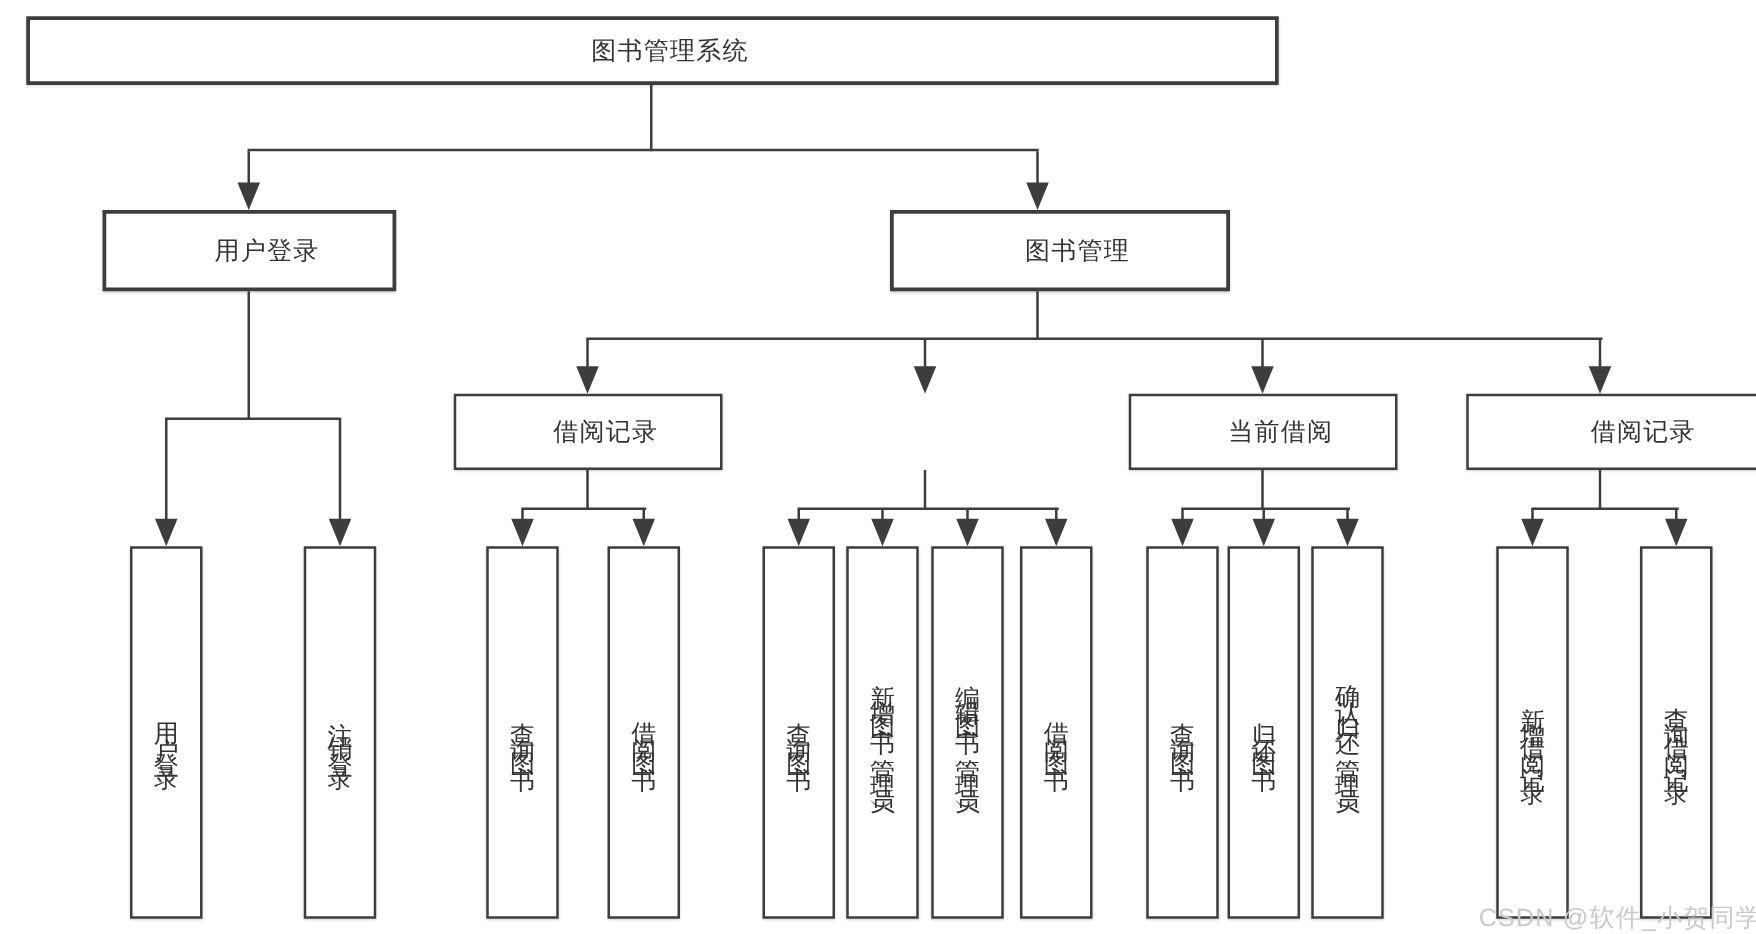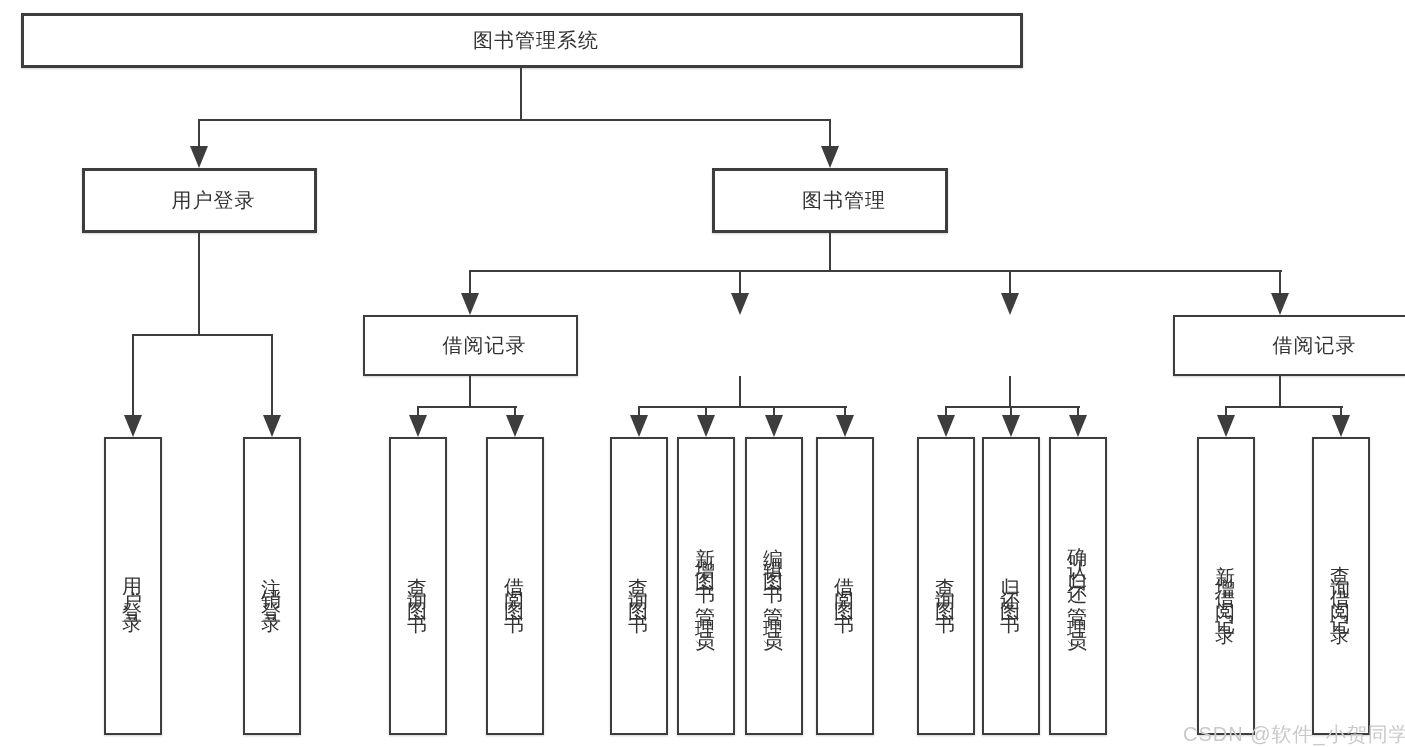--- a/index.html
+++ b/index.html
@@ -43,41 +43,42 @@
   <div class="box hbox thick" style="left:21px;top:13px;width:1002px;height:55px">图书管理系统</div>
 
   <div class="lv" style="left:520px;top:68px;height:53px"></div>
   <div class="lh" style="left:198px;top:119px;width:633px"></div>
   <div class="lv" style="left:198px;top:121px;height:26px"></div>
   <div class="arr" style="left:190px;top:146px"></div>
   <div class="lv" style="left:829px;top:121px;height:26px"></div>
   <div class="arr" style="left:821px;top:146px"></div>
 
   <div class="box hbox thick" style="left:82px;top:168px;width:235px;height:65px">用户登录</div>
-  <div class="box hbox thick" style="left:712px;top:168px;width:236px;height:65px">图书管理</div>
+  <div class="box hbox thick" style="left:712px;top:168px;width:272px;height:65px">图书管理</div>
 
   <div class="lv" style="left:198px;top:233px;height:103px"></div>
   <div class="lh" style="left:132px;top:334px;width:141px"></div>
   <div class="lv" style="left:132px;top:336px;height:80px"></div>
   <div class="arr" style="left:124px;top:415px"></div>
   <div class="lv" style="left:271px;top:336px;height:80px"></div>
   <div class="arr" style="left:263px;top:415px"></div>
 
   <div class="lv" style="left:829px;top:233px;height:39px"></div>
   <div class="lh" style="left:469px;top:270px;width:813px"></div>
   <div class="lv" style="left:469px;top:272px;height:24px"></div>
   <div class="arr" style="left:461px;top:293px"></div>
   <div class="lv" style="left:739px;top:272px;height:24px"></div>
   <div class="arr" style="left:731px;top:293px"></div>
   <div class="lv" style="left:1009px;top:272px;height:24px"></div>
   <div class="arr" style="left:1001px;top:293px"></div>
   <div class="lv" style="left:1279px;top:272px;height:24px"></div>
   <div class="arr" style="left:1271px;top:293px"></div>
 
   <div class="box hbox" style="left:363px;top:315px;width:215px;height:61px">借阅记录</div>
+  <div class="box hbox" style="left:903px;top:315px;width:215px;height:61px">当前借阅</div>
   <div class="box hbox" style="left:1173px;top:315px;width:255px;height:61px">借阅记录</div>
 
   <div class="lv" style="left:469px;top:376px;height:32px"></div>
   <div class="lh" style="left:417px;top:406px;width:100px"></div>
   <div class="lv" style="left:417px;top:408px;height:12px"></div>
   <div class="arr" style="left:409px;top:415px"></div>
   <div class="lv" style="left:514px;top:408px;height:12px"></div>
   <div class="arr" style="left:506px;top:415px"></div>
 
   <div class="lv" style="left:739px;top:376px;height:32px"></div>

